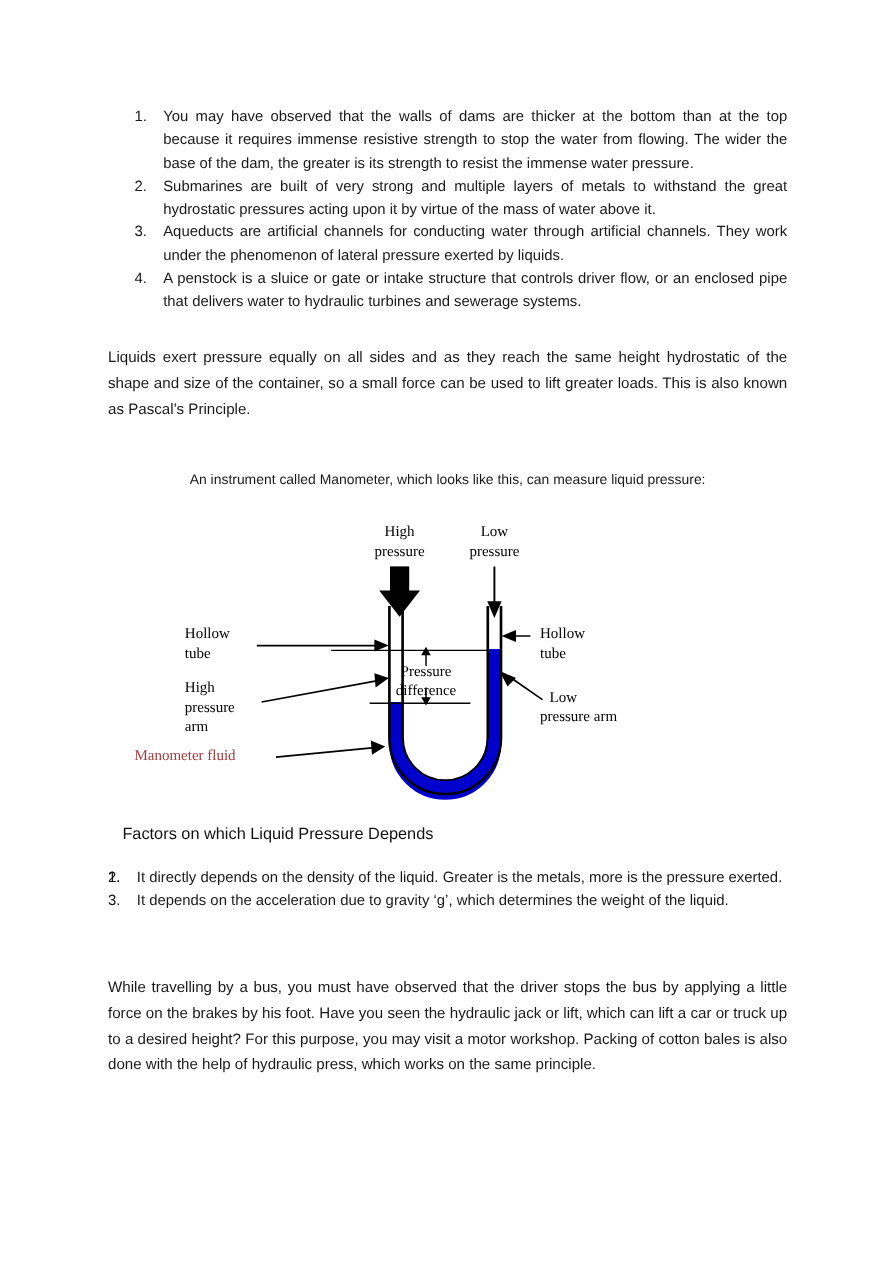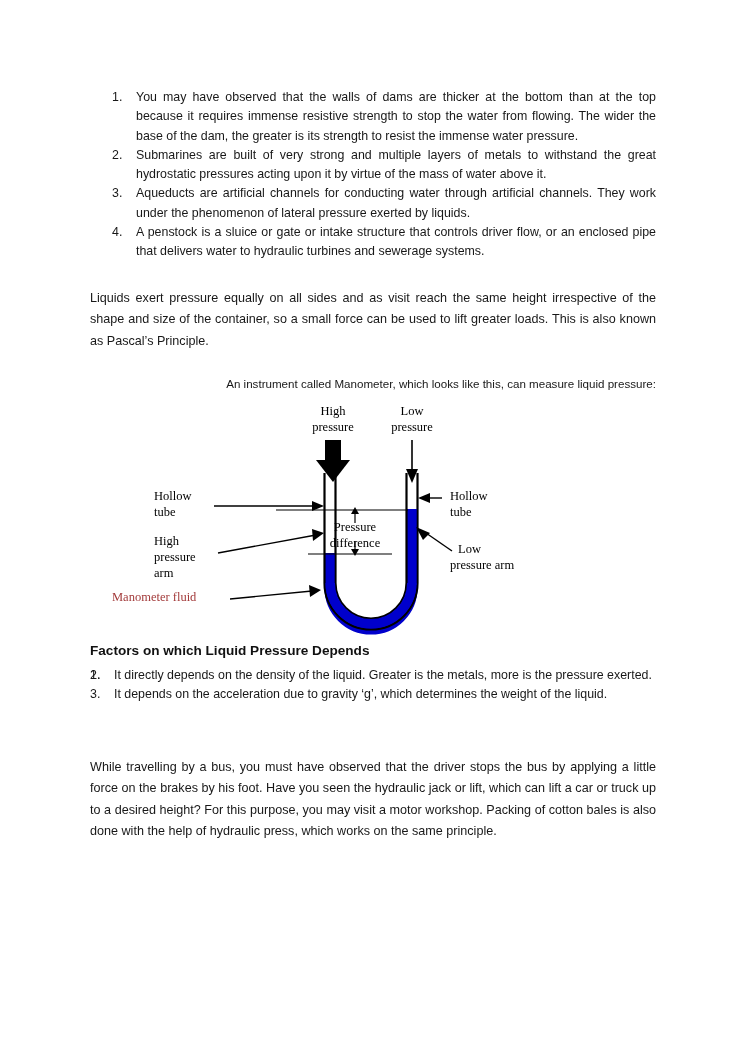--- a/index.html
+++ b/index.html
@@ -71,27 +71,27 @@
   p.para {
     font-size: 12.6px;
     line-height: 21.5px;
     text-align: justify;
     text-justify: inter-word;
     margin: 0;
   }
   p.small-note {
     font-size: 11.6px;
     line-height: 19px;
-    margin: 0;
-    text-align: right;
+    margin: 16px;
+    text-align: center;
   }
   h2.heading {
     font-size: 13.6px;
-    font-weight: bold;
-    margin: 0;
+    font-weight: normal;
+    margin: 12px;
     line-height: 19px;
     color: #111;
   }
   .sp-22 { height: 22px; }
   .sp-26 { height: 26px; }
   .sp-30 { height: 30px; }
   .sp-6  { height: 6px; }
 
   
   .figure {
@@ -131,21 +131,21 @@
         <span>Aqueducts are artificial channels for conducting water through artificial channels. They work under the phenomenon of lateral pressure exerted by liquids.</span>
       </li>
       <li>
         <span class="marker">4.</span>
         <span>A penstock is a sluice or gate or intake structure that controls driver flow, or an enclosed pipe that delivers water to hydraulic turbines and sewerage systems.</span>
       </li>
     </ol>
 
     <div class="sp-26"></div>
 
-    <p class="para">Liquids exert pressure equally on all sides and as visit reach the same height irrespective of the shape and size of the container, so a small force can be used to lift greater loads. This is also known as Pascal’s Principle.</p>
+    <p class="para">Liquids exert pressure equally on all sides and as they reach the same height hydrostatic of the shape and size of the container, so a small force can be used to lift greater loads. This is also known as Pascal’s Principle.</p>
 
     <div class="sp-22"></div>
 
     <p class="small-note">An instrument called Manometer, which looks like this, can measure liquid pressure:</p>
 
     <div class="figure">
       <svg width="566" height="248" viewBox="0 0 566 248" xmlns="http://www.w3.org/2000/svg">
 
         <text class="dg-label" x="243" y="22" text-anchor="middle">High</text>
         <text class="dg-label" x="243" y="38" text-anchor="middle">pressure</text>

